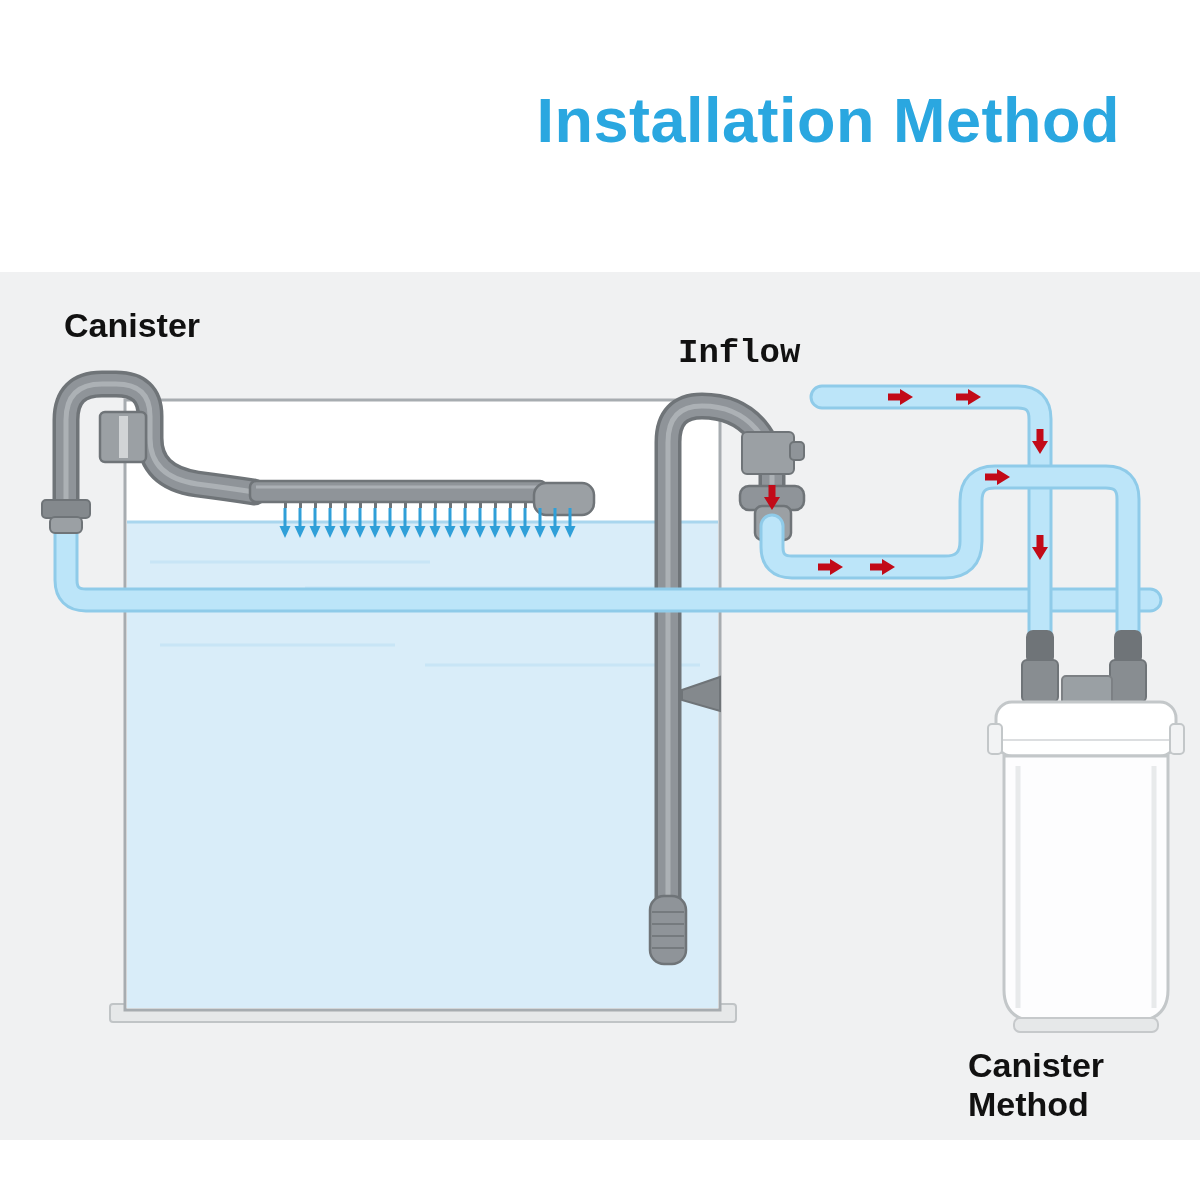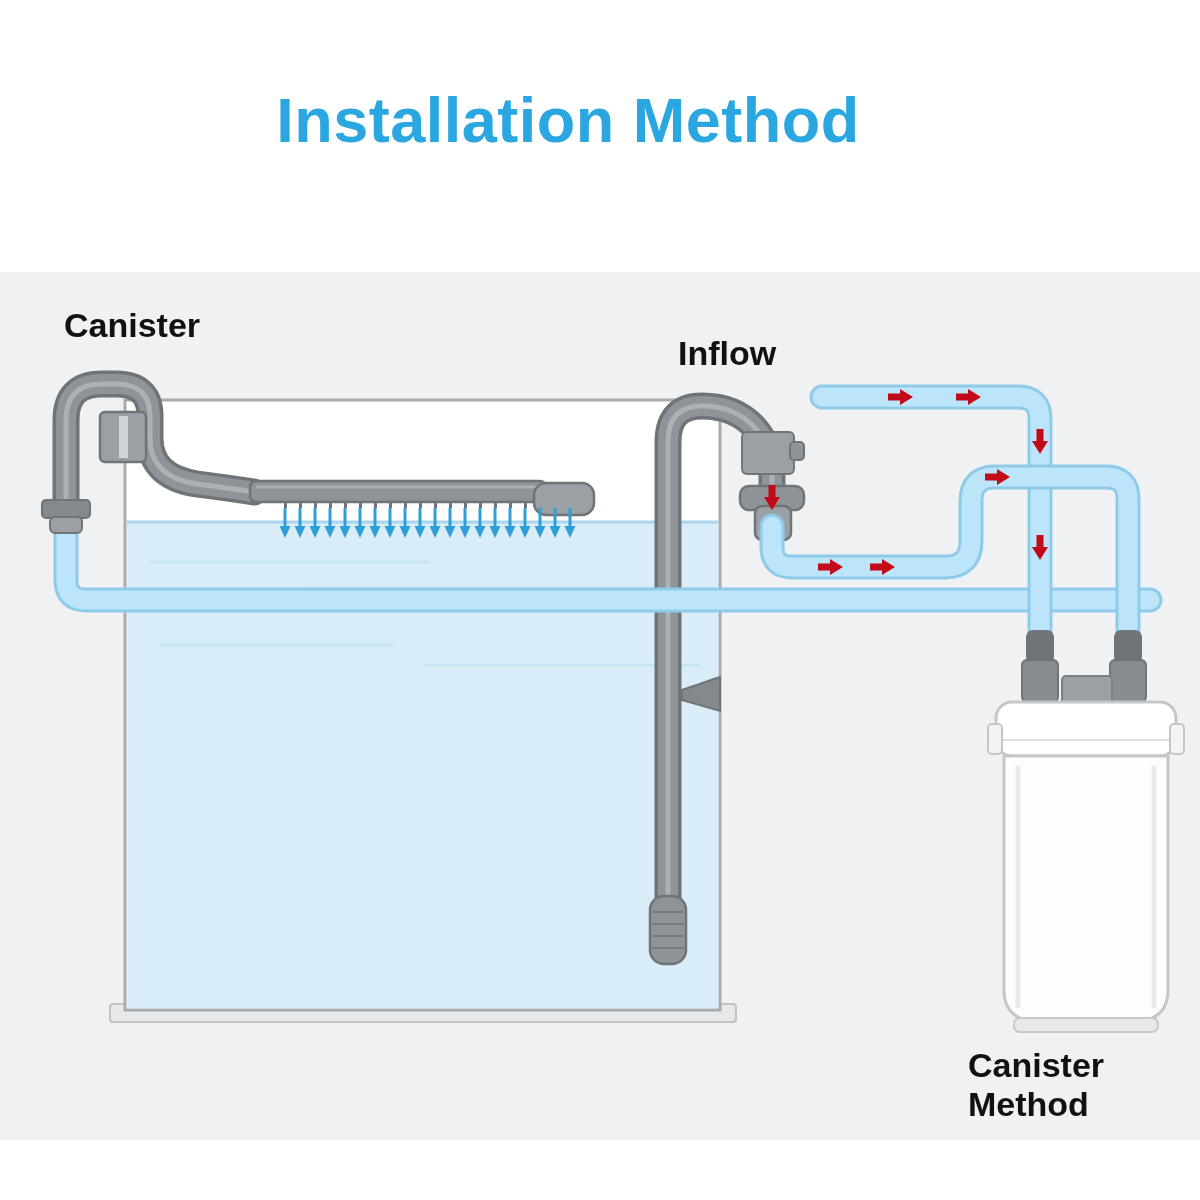--- a/index.html
+++ b/index.html
@@ -8,25 +8,25 @@
     --water:#d9edf9; --water_surface:#a9d6ee;
     --tube_fill:#bce5f9; --tube_edge:#8fcbe9;
     --pipe_main:#8f9499; --pipe_dark:#6f7478; --pipe_light:#9ba0a4;
     --flow_arrow_red:#c20a18; --spray_arrow_blue:#2f9fd8;
     --tank_outline:#a7acb0; --canister_outline:#c3c7c9;
   }
   html,body{ width:1200px; height:1200px; background:#ffffff;
     font-family:"Liberation Sans", sans-serif; overflow:hidden; }
   .page{ position:absolute; top:0; left:0; width:1200px; height:1200px; }
   .diagram-svg{ position:absolute; top:0; left:0; }
-  .title{ position:absolute; top:84px; left:0; width:1120px; text-align:center;
+  .title{ position:absolute; top:84px; left:0; width:1120px; text-align:right;
     font-size:63px; font-weight:700; color:var(--title_blue); letter-spacing:.5px;padding-left:16px; }
   .label{ position:absolute; font-weight:700; font-size:34px; color:var(--label_text); }
   .label-outflow{ left:64px; top:306px; }
-  .label-inflow{ left:678px; top:334px; }
+  .label-inflow{ left:678px; top:334px;font-family:Liberation Mono, monospace; }
   .label-canister{ left:968px; top:1046px; }
 </style>
 </head>
 <body>
 
 <div class="page">
 
   <svg class="diagram-svg" width="1200" height="1200" viewBox="0 0 1200 1200">
     <defs>
       <g id="flow-arrow">

